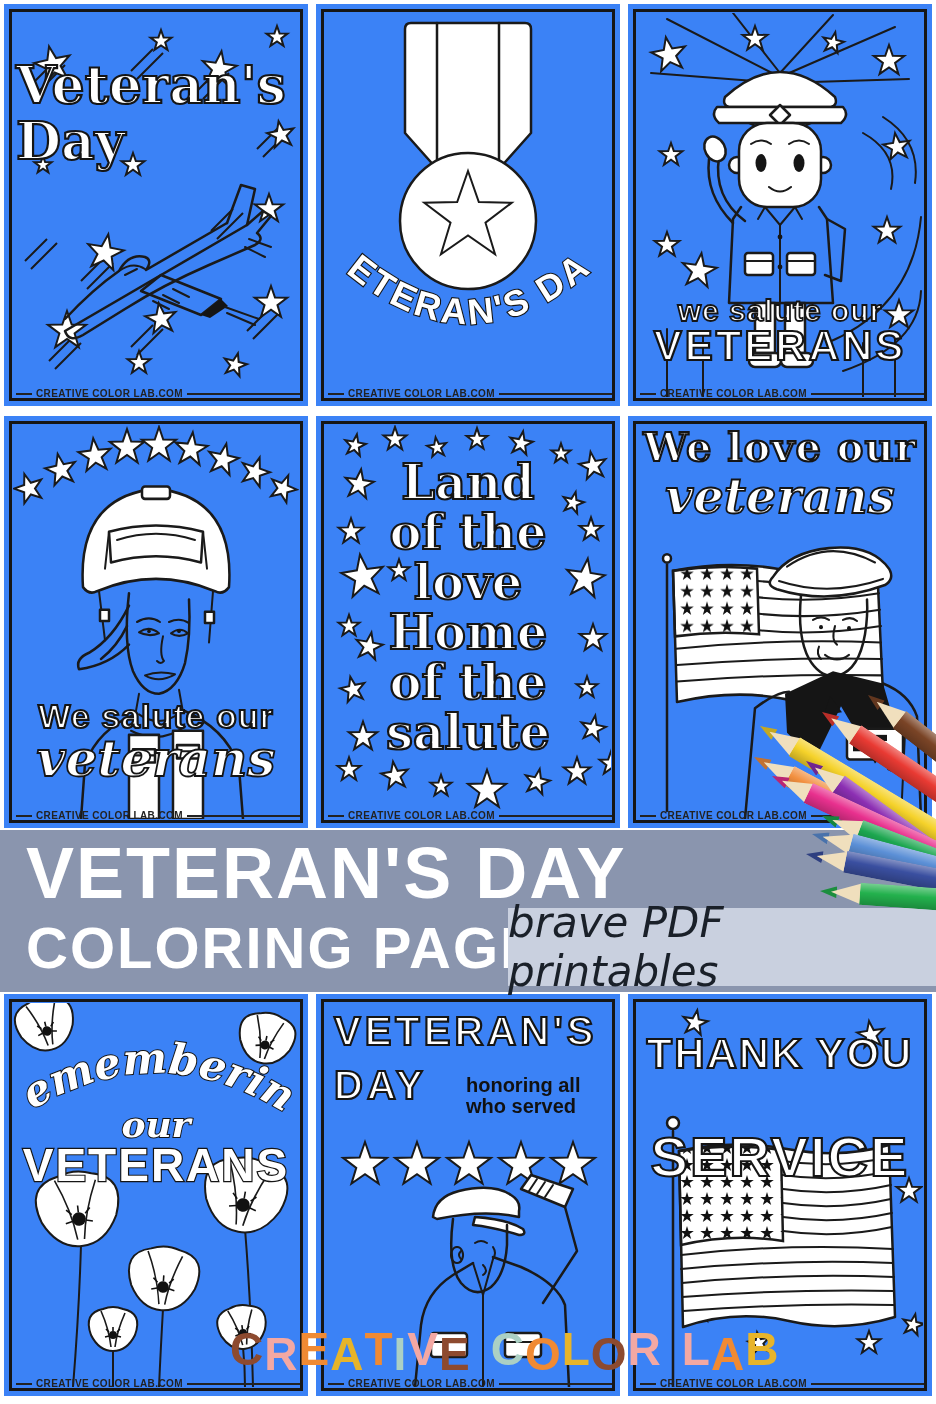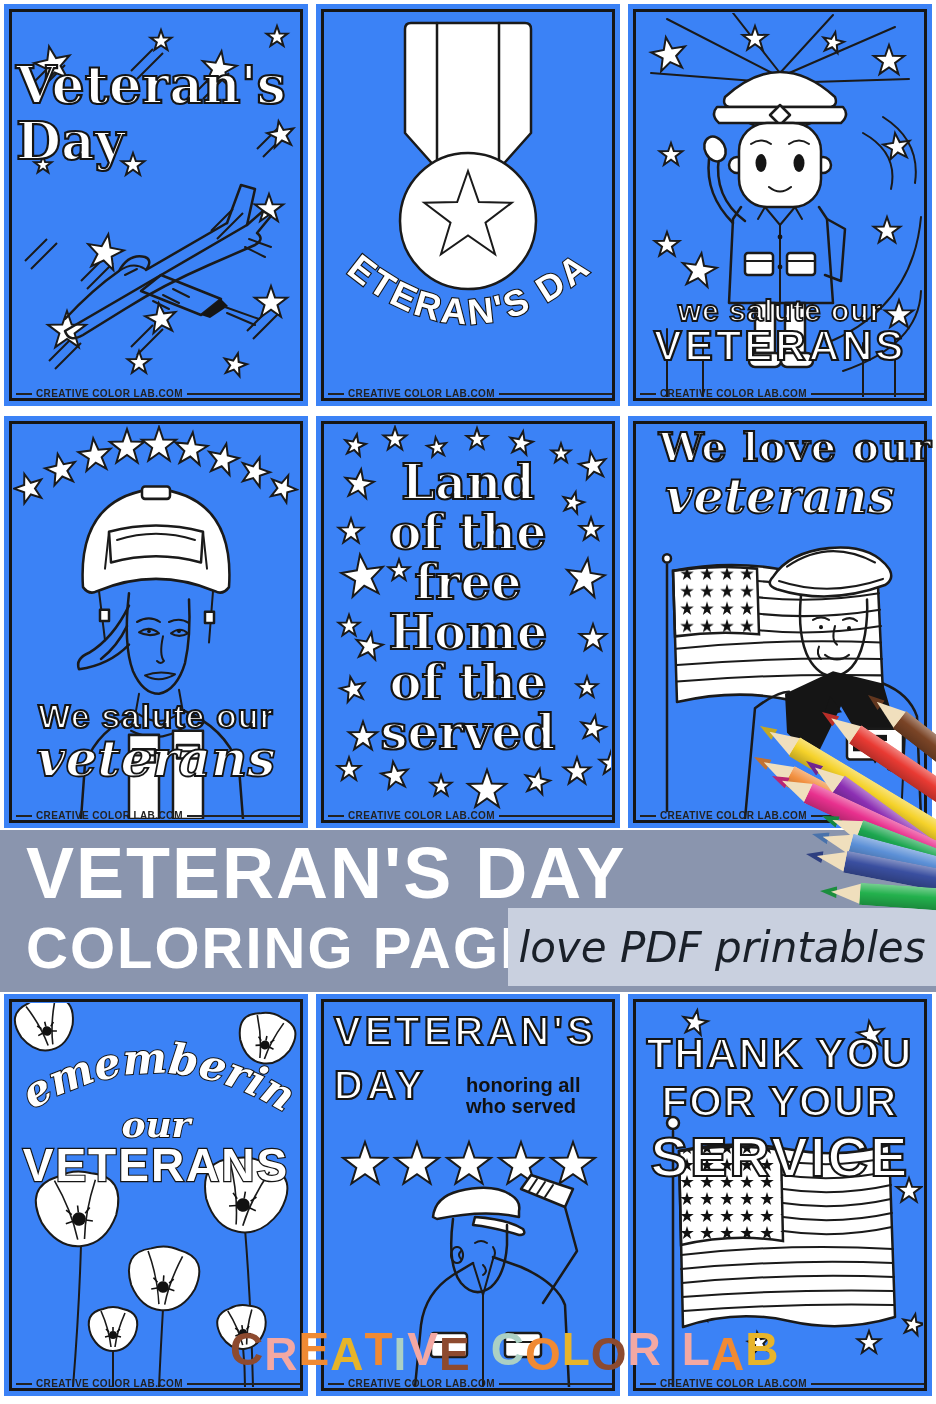--- a/index.html
+++ b/index.html
@@ -272,24 +272,24 @@
         <use href="#star" transform="translate(116,352) scale(1.1)"></use>
         <use href="#star" transform="translate(162,356) scale(2.0)"></use>
         <use href="#star" transform="translate(212,348) scale(1.3) rotate(12)"></use>
         <use href="#star" transform="translate(252,338) scale(1.4)"></use>
         <use href="#star" transform="translate(286,330) scale(1.2)"></use>
       </g>
     </svg>
   </div>
   <div class="txt ctr sot" style="top:44px;font-size:48px;">Land</div>
   <div class="txt ctr sot" style="top:94px;font-size:48px;">of the</div>
-  <div class="txt ctr sot" style="top:144px;font-size:48px;">free</div>
+  <div class="txt ctr sot" style="top:144px;font-size:48px;">love</div>
   <div class="txt ctr sot" style="top:194px;font-size:48px;">Home</div>
   <div class="txt ctr sot" style="top:244px;font-size:48px;">of the</div>
-  <div class="txt ctr sot" style="top:294px;font-size:48px;">served</div>
+  <div class="txt ctr sot" style="top:294px;font-size:48px;">salute</div>
   <div class="pg-footer">
       <span>CREATIVE COLOR LAB.COM</span>
     </div>
 </div>
 
 <div class="tile" style="left:628px;top:416px;width:304px;height:412px;">
   <div class="frame"></div>
   <div class="art">
     <svg viewBox="0 0 286 384" preserveAspectRatio="none">
       <g>
@@ -313,31 +313,31 @@
         <rect class="wh" x="210" y="296" width="56" height="30" rx="3"></rect>
         <rect class="fl" x="216" y="302" width="12" height="6"></rect>
           <rect class="fl" x="232" y="302" width="18" height="6"></rect>
         <rect class="fl" x="216" y="312" width="10" height="6"></rect>
           <rect class="fl" x="230" y="312" width="22" height="6"></rect>
         <path class="fl" d="M250,336 q10,-12 20,0 q-10,6 -20,0 z"></path>
         <path class="ln2" d="M268,300 L264,384"></path>
       </g>
     </svg>
   </div>
-  <div class="txt ctr sot" style="top:12px;font-size:40px;letter-spacing:1px;text-align:right;">We love our</div>
+  <div class="txt ctr sot" style="top:12px;font-size:40px;letter-spacing:1px;">We love our</div>
   <div class="txt ctr script" style="top:56px;font-size:48px;">veterans</div>
   <div class="pg-footer">
       <span>CREATIVE COLOR LAB.COM</span>
     </div>
 </div>
 
 <div id="banner" style="background: rgb(138, 149, 174);">
   <div class="bl1">VETERAN'S DAY</div>
   <div class="bl2">COLORING PAGES</div>
-  <div id="badge" style="background: rgb(201, 208, 223);">love PDF printables</div>
+  <div id="badge" style="background: rgb(201, 208, 223);">brave PDF printables</div>
 </div>
 
 <div class="tile" style="left:4px;top:994px;width:304px;height:402px;">
   <div class="frame"></div>
   <div class="art">
     <svg viewBox="0 0 286 384" preserveAspectRatio="none">
       <g>
         <path class="ln2" d="M68,242 Q66,310 60,384 M232,226 Q238,300 240,384 M150,306 Q148,340 146,384 M100,346 Q100,366 100,384 M230,344 Q232,364 232,384"></path>
         <use href="#poppy" transform="translate(34,28) scale(1.2) rotate(-14)"></use>
         <use href="#poppy" transform="translate(252,42) scale(1.15) rotate(12)"></use>
@@ -416,21 +416,20 @@
         <circle class="wh" cx="36" cy="120" r="6"></circle>
         <path class="ln" d="M36,128 V384"></path>
         <path class="wh" d="M42,148 Q95,136 150,146 Q205,156 252,142 L258,314 Q205,330 152,318 Q98,306 46,324 Z"></path>
         <path d="M42,148 Q95,140 144,147 L146,238 Q96,230 44,242 Z" fill="url(#starpat)" stroke="#1a1a1a" stroke-width="2.5"></path>
         <path class="ln2" d="M145,158 Q200,166 253,154 M145,172 Q200,180 253,168 M146,186 Q200,194 254,182 M146,200 Q200,208 254,196 M146,214 Q200,222 255,210 M146,228 Q200,236 255,224"></path>
         <path class="ln2" d="M44,252 Q150,240 256,246 M44,266 Q150,256 256,260 M45,280 Q150,270 257,274 M45,294 Q150,286 257,288 M46,308 Q150,300 257,302"></path>
       </g>
     </svg>
   </div>
   <div class="txt ctr ot" style="top:40px;font-size:42px;letter-spacing:2px;">THANK YOU</div>
-  <div class="txt ctr ot" style="top:88px;font-size:42px;letter-spacing:2px;">FOR YOUR</div>
   <div class="txt ctr ot" style="top:136px;font-size:56px;letter-spacing:2px;">SERVICE</div>
   <div class="pg-footer">
       <span>CREATIVE COLOR LAB.COM</span>
     </div>
 </div>
 
 <div id="pencils">
   <div class="pencil" style="left: 868px; top: 684px; --r: 38deg; --c: #7a4426;">
       <div class="lead"></div>
       <div class="wood"></div>

